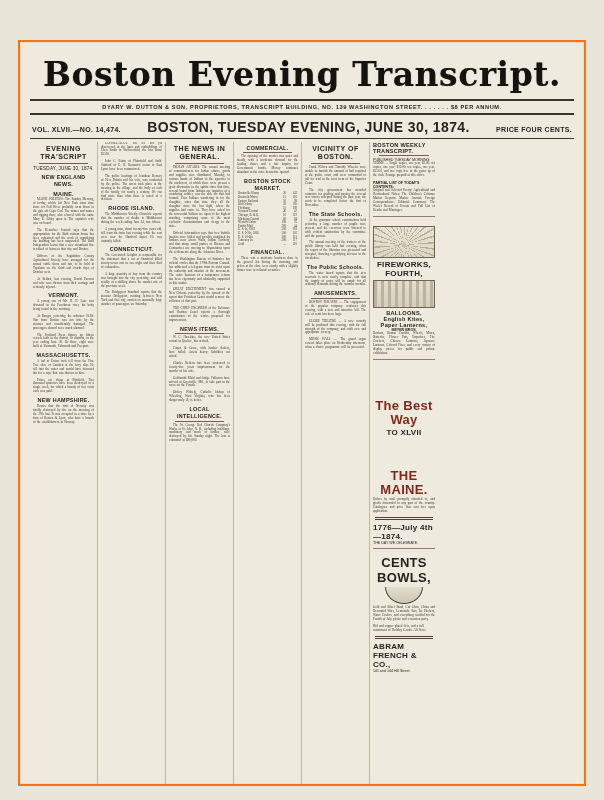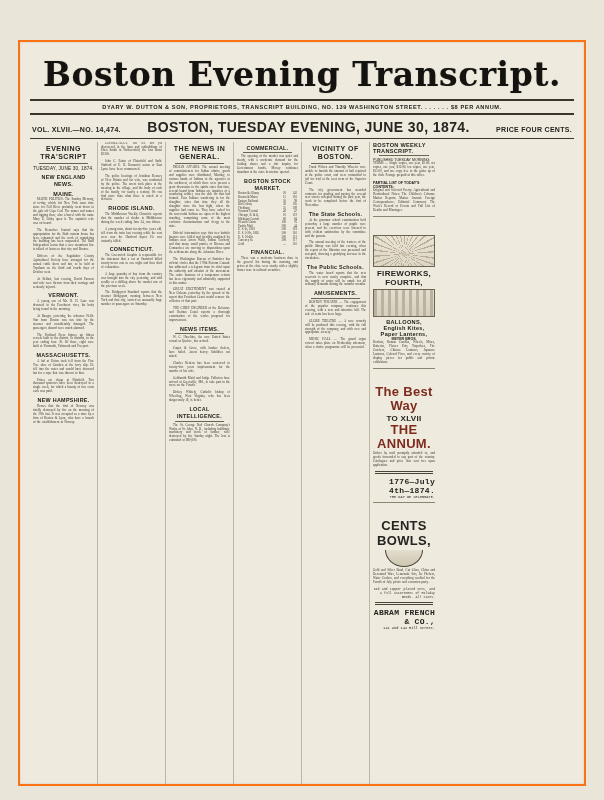--- a/index.html
+++ b/index.html
@@ -101,28 +101,28 @@
     hyphens:auto;
   }
   .tx.ind{text-indent:4px;}
   
   .tbl{width:100%;border-collapse:collapse;font-size:3px;line-height:3.6px;color:#3b382f;}
   .tbl td{padding:0 1px;white-space:nowrap;}
   .tbl td.r{text-align:right;}
   
   .ad{
     border-top:1px solid #8a8371;
-    margin:3px 0;padding-top:16px;text-align:center;
+    margin:3px 0;padding-top:7px;text-align:center;
   }
   .ad-t{font-weight:700;font-size:5.6px;letter-spacing:.3px;font-family:"Liberation Sans", sans-serif;}
   .ad-t.lg{font-size:8px;}
   .ad-t.xxl{font-size:13px;line-height:1.12;}
   .ad-s{font-size:3.6px;line-height:4.4px;font-family:"Liberation Sans", sans-serif;}
-  .ad-red{color:#7d2b1d;}
-  .center{text-align:right;font-family:Liberation Mono, monospace;}
+  .ad-red{color:#7d2b1d;margin-top:32px;}
+  .center{text-align:left;}
   .bold{font-weight:700;}
   .dblrule{border-top:3px double #4a4537;margin:3px 2px;}
   .bowl{
     width:36px;height:16px;margin:2px auto;
     border:1px solid #4a4537;border-top:none;
     border-radius:0 0 50% 50%/0 0 100% 100%;
     background:linear-gradient(#e3ddcd,#cdc6b1);
   }
   .flagart{
     height:26px;margin:2px 0;
@@ -336,21 +336,21 @@
           <div class="ad-t">BALLOONS,</div>
           <div class="ad-t">English Kites,</div>
           <div class="ad-t">Paper Lanterns,</div>
           <div class="ad-s bold">MEYER BROS.</div>
           <p class="tx">Rockets, Roman Candles, Wheels, Mines, Batteries, Flower Pots, Torpedoes, Fire Crackers, Chinese Lanterns, Japanese Lanterns, Colored Fires, and every variety of display pieces for public and private exhibitions.</p>
         </div>
 
         <div class="ad">
           <div class="ad-t xxl ad-red">The Best Way</div>
           <div class="ad-t lg">TO XLVII</div>
-          <div class="ad-t xxl ad-red">THE ANNUM.</div>
+          <div class="ad-t xxl ad-red">THE MAINE.</div>
           <p class="tx">Orders by mail promptly attended to, and goods forwarded to any part of the country. Catalogues and price lists sent free upon application.</p>
         </div>
 
         <div class="dblrule"></div>
         <div class="ad-t lg center">1776—July 4th—1874.</div>
         <div class="ad-s center">THE DAY WE CELEBRATE.</div>
 
         <div class="ad">
           <div class="ad-t xxl">CENTS BOWLS,</div>
           <div class="bowl"></div>

